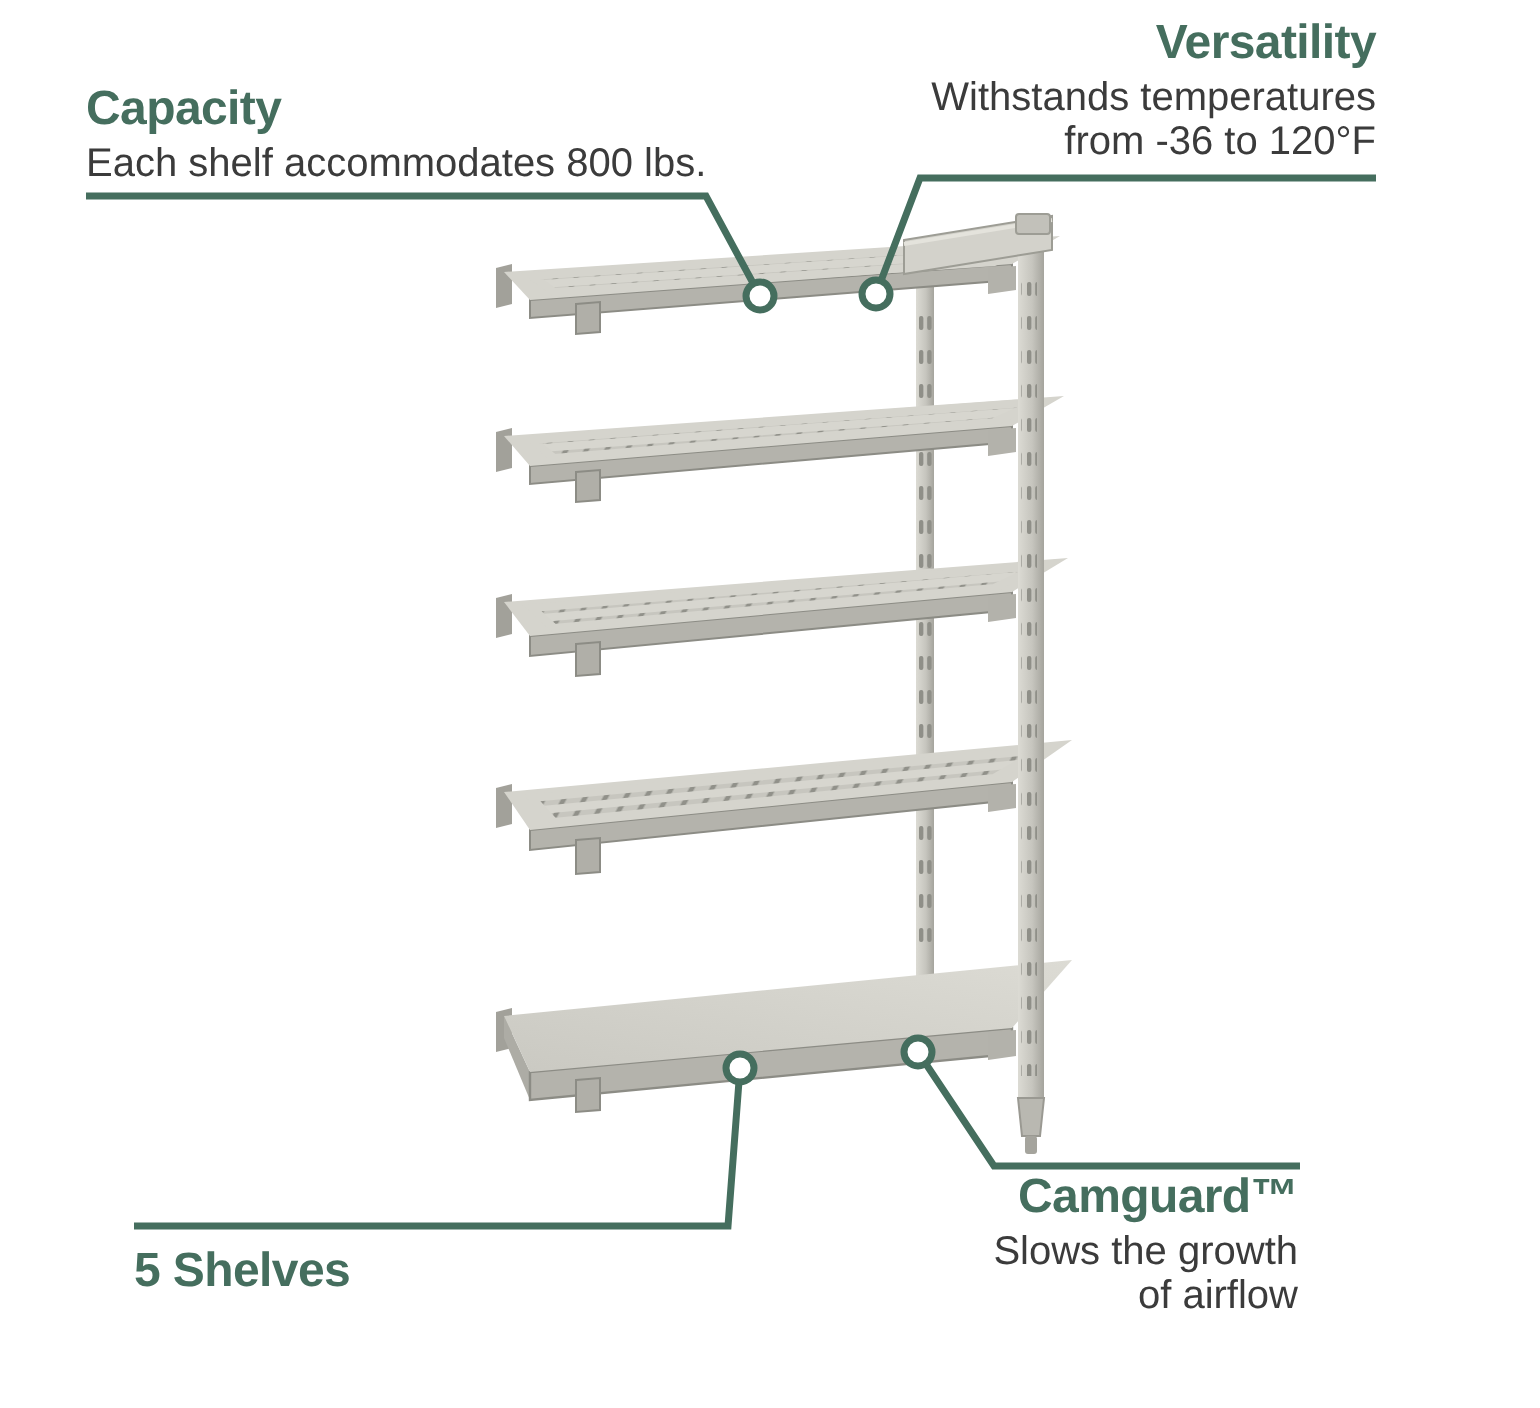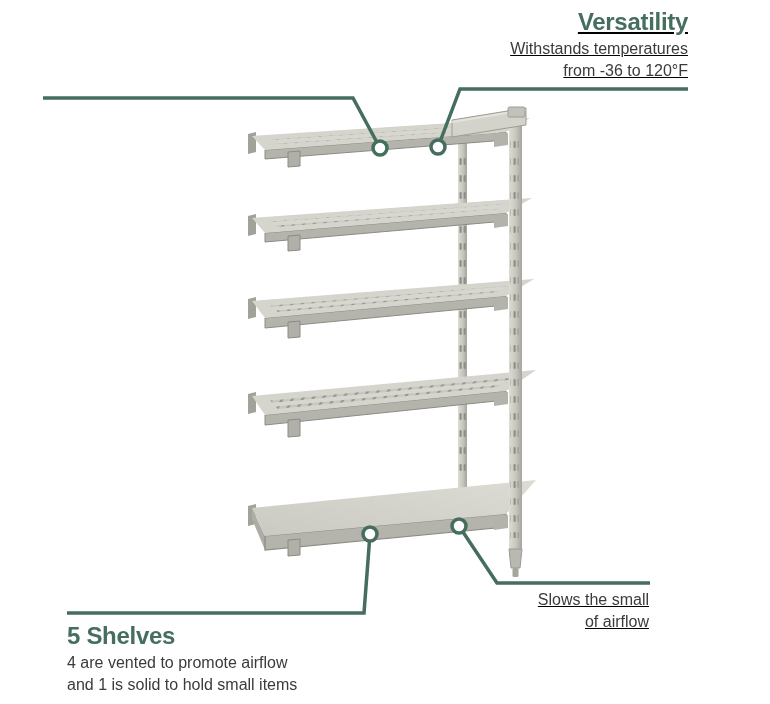--- a/index.html
+++ b/index.html
@@ -13,23 +13,23 @@
     overflow:hidden;font-family:"Liberation Sans",sans-serif;
   }
   .illustration-svg{position:absolute;left:0;top:0;}
   .ann{position:absolute;}
   .ann .title{
     font-size:24px;font-weight:bold;color:var(--accent-green);
     line-height:26px;letter-spacing:-0.3px;white-space:nowrap;
   }
   .ann .body{margin-top:3px;}
   .ann .body-line{
-    font-size:16px;color:var(--body-text);line-height:22px;white-space:nowrap;
+    font-size:20px;color:var(--body-text);line-height:22px;white-space:nowrap;
   }
-  .ann.align-right{text-align:right;text-decoration:underline;}
+  .ann.align-right{text-align:right;}
   .ann-capacity{left:43px;top:42px;}
   .ann-versatility{right:82px;top:9px;}
   .ann-five-shelves{left:67px;top:623px;}
   .ann-camguard{right:121px;top:586px;}
 </style>
 </head>
 <body>
 
 <div class="stage">
 
@@ -129,37 +129,40 @@
     <path d="M688 89 H460 L438 147" fill="none" stroke="var(--accent-green)" stroke-width="3.5"></path>
     <path d="M67 613 H364 L370 534" fill="none" stroke="var(--accent-green)" stroke-width="3.5"></path>
     <path d="M650 583 H497 L459 526" fill="none" stroke="var(--accent-green)" stroke-width="3.5"></path>
 
     <circle cx="380" cy="148" r="7" fill="#ffffff" stroke="var(--accent-green)" stroke-width="3.5"></circle>
     <circle cx="438" cy="147" r="7" fill="#ffffff" stroke="var(--accent-green)" stroke-width="3.5"></circle>
     <circle cx="370" cy="534" r="7" fill="#ffffff" stroke="var(--accent-green)" stroke-width="3.5"></circle>
     <circle cx="459" cy="526" r="7" fill="#ffffff" stroke="var(--accent-green)" stroke-width="3.5"></circle>
   </svg>
 
+  <div class="ann ann-capacity">
+    <div class="title">Capacity</div>
+    <div class="body">
+      <div class="body-line">Each shelf accommodates 800 lbs.</div>
+    </div>
+  </div>
 
   <div class="ann ann-versatility align-right">
     <div class="title">Versatility</div>
     <div class="body">
       <div class="body-line">Withstands temperatures</div>
       <div class="body-line">from -36 to 120°F</div>
     </div>
   </div>
 
   <div class="ann ann-five-shelves">
     <div class="title">5 Shelves</div>
-    <div class="body">
-      <div class="body-line">4 are vented to promote airflow</div>
-      <div class="body-line">and 1 is solid to hold small items</div>
-    </div>
   </div>
 
   <div class="ann ann-camguard align-right">
+    <div class="title">Camguard™</div>
     <div class="body">
-      <div class="body-line">Slows the small</div>
+      <div class="body-line">Slows the growth</div>
       <div class="body-line">of airflow</div>
     </div>
   </div>
 
 </div>
 
 </body></html>

